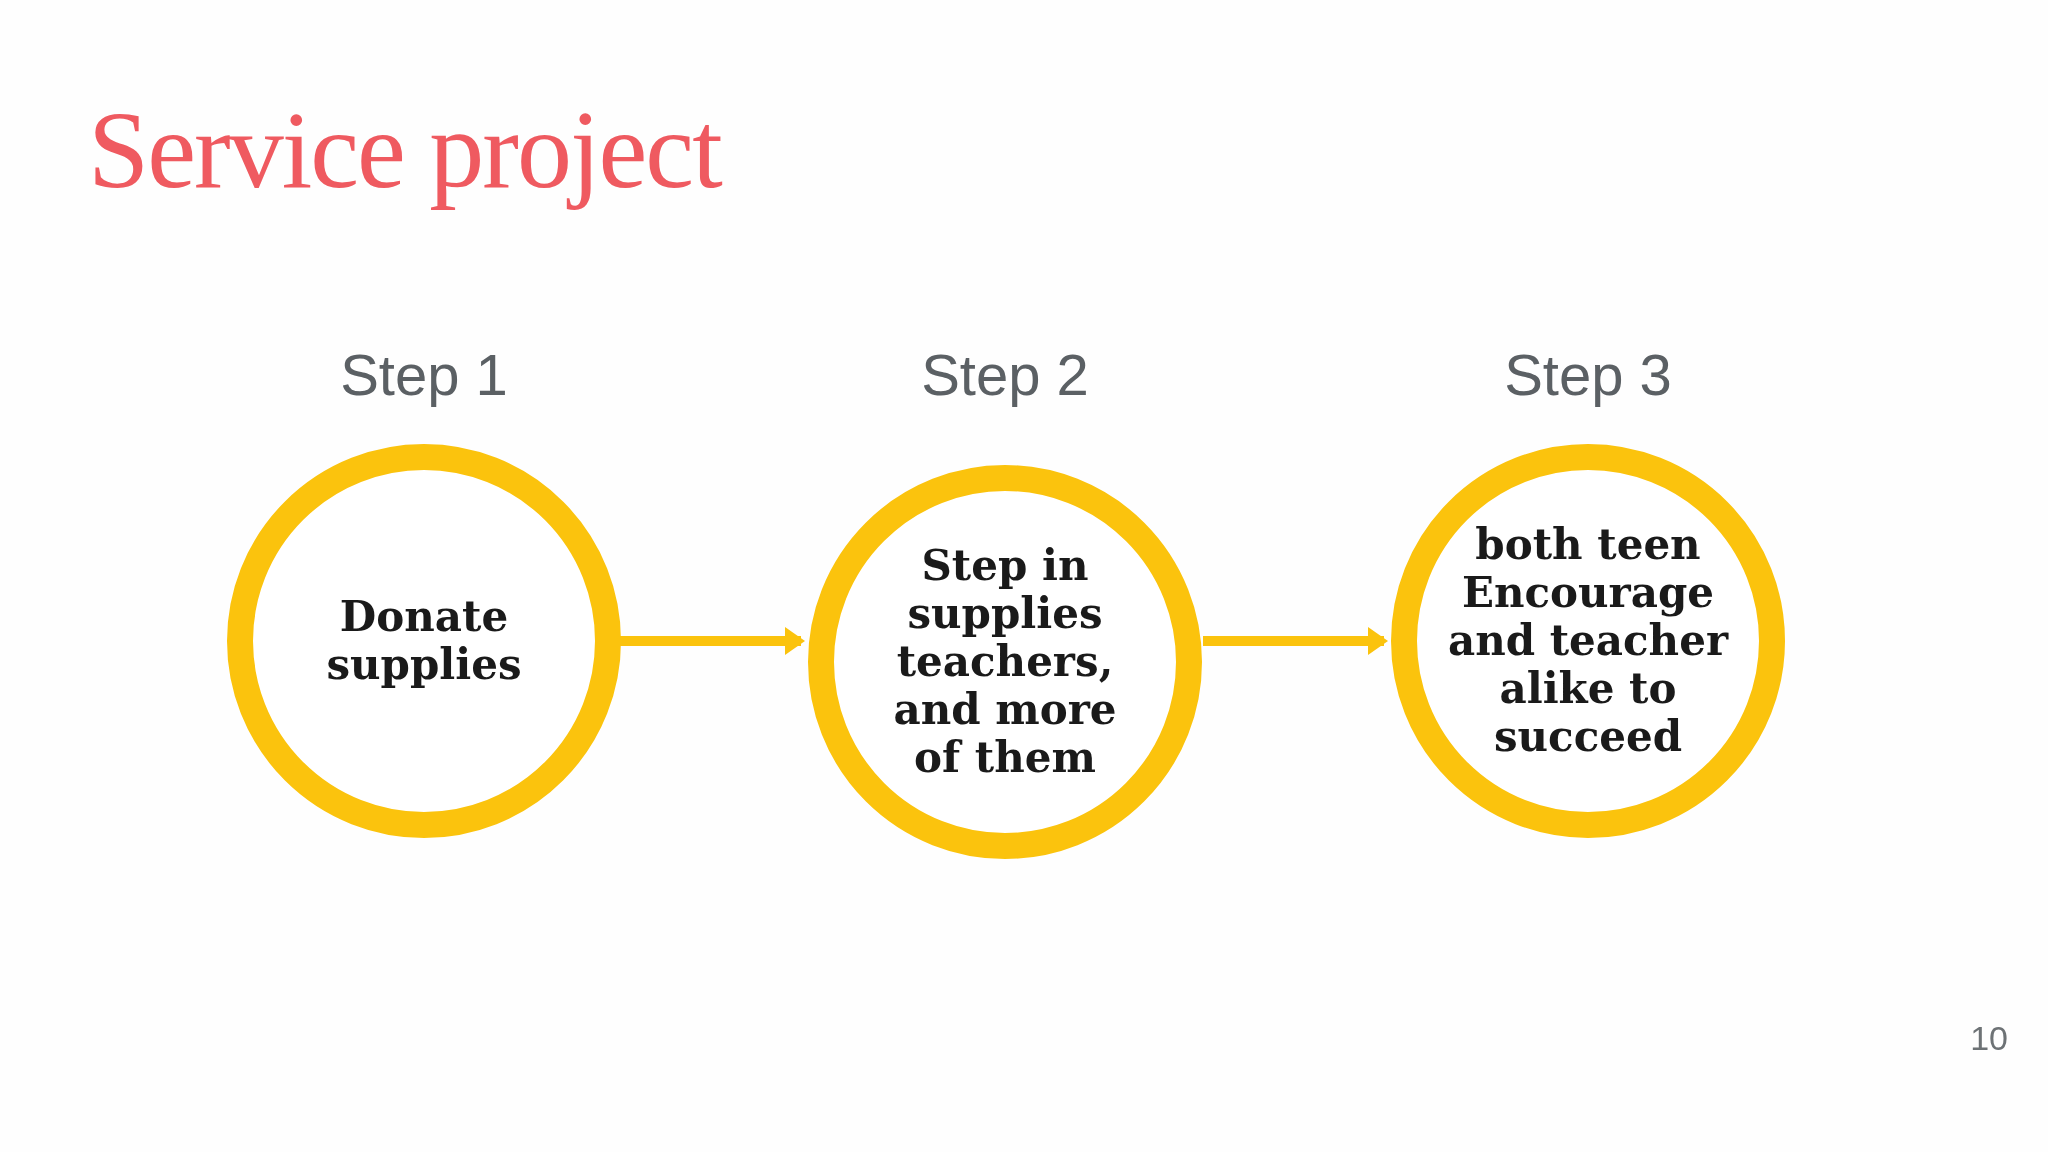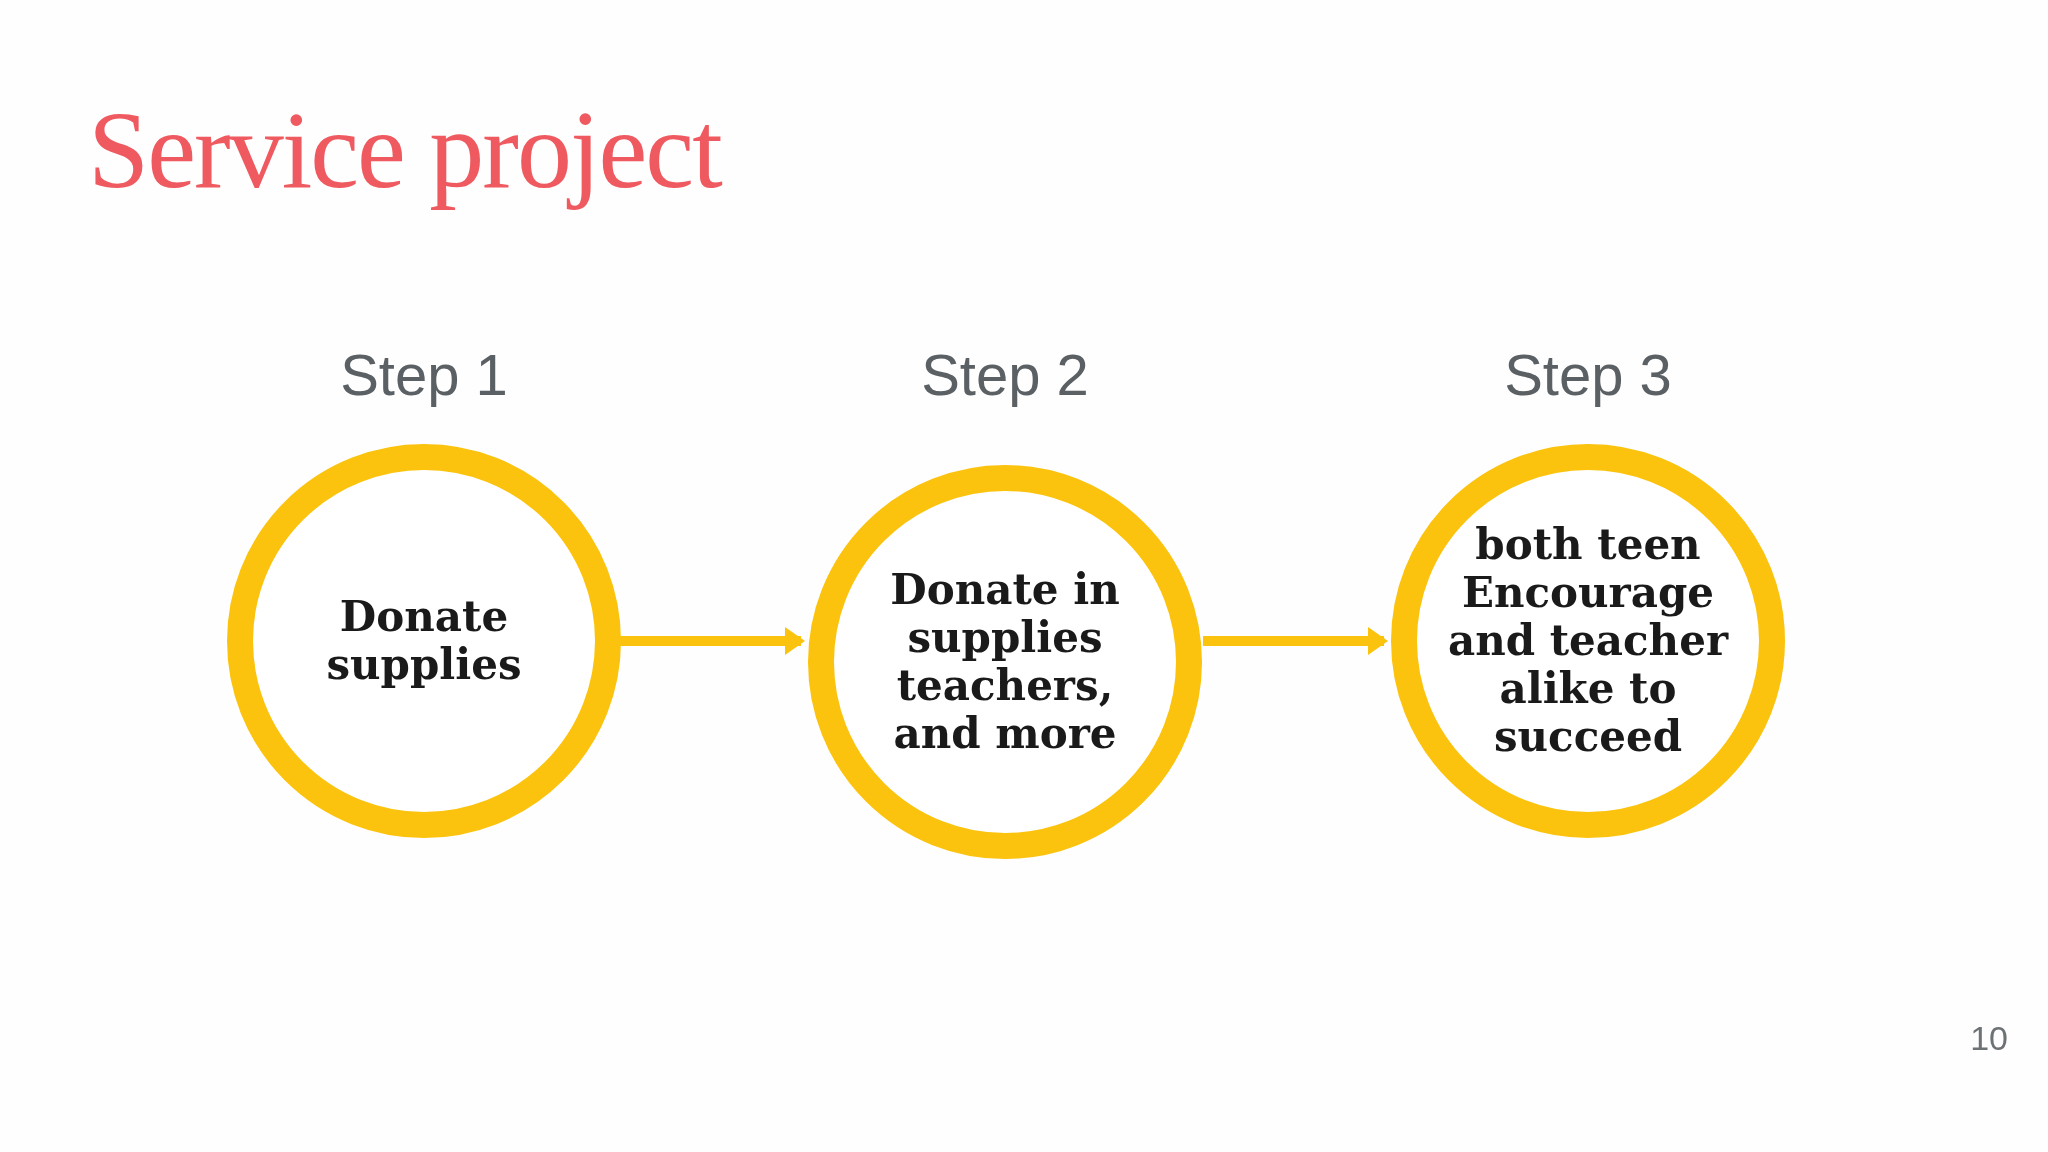--- a/index.html
+++ b/index.html
@@ -109,24 +109,25 @@
   </div>
 
   <div class="connector k1">
     <span class="arrow-head"></span>
   </div>
 
   <div class="step-col c2">
     <div class="step-label">Step 2</div>
     <div class="step-circle">
       <div class="circle-text">
-        <span class="line">Donate in</span>
+        <span class="line">Step in</span>
         <span class="line">supplies</span>
         <span class="line">teachers,</span>
         <span class="line">and more</span>
+        <span class="line">of them</span>
       </div>
     </div>
   </div>
 
   <div class="connector k2">
     <span class="arrow-head"></span>
   </div>
 
   <div class="step-col c3">
     <div class="step-label">Step 3</div>

